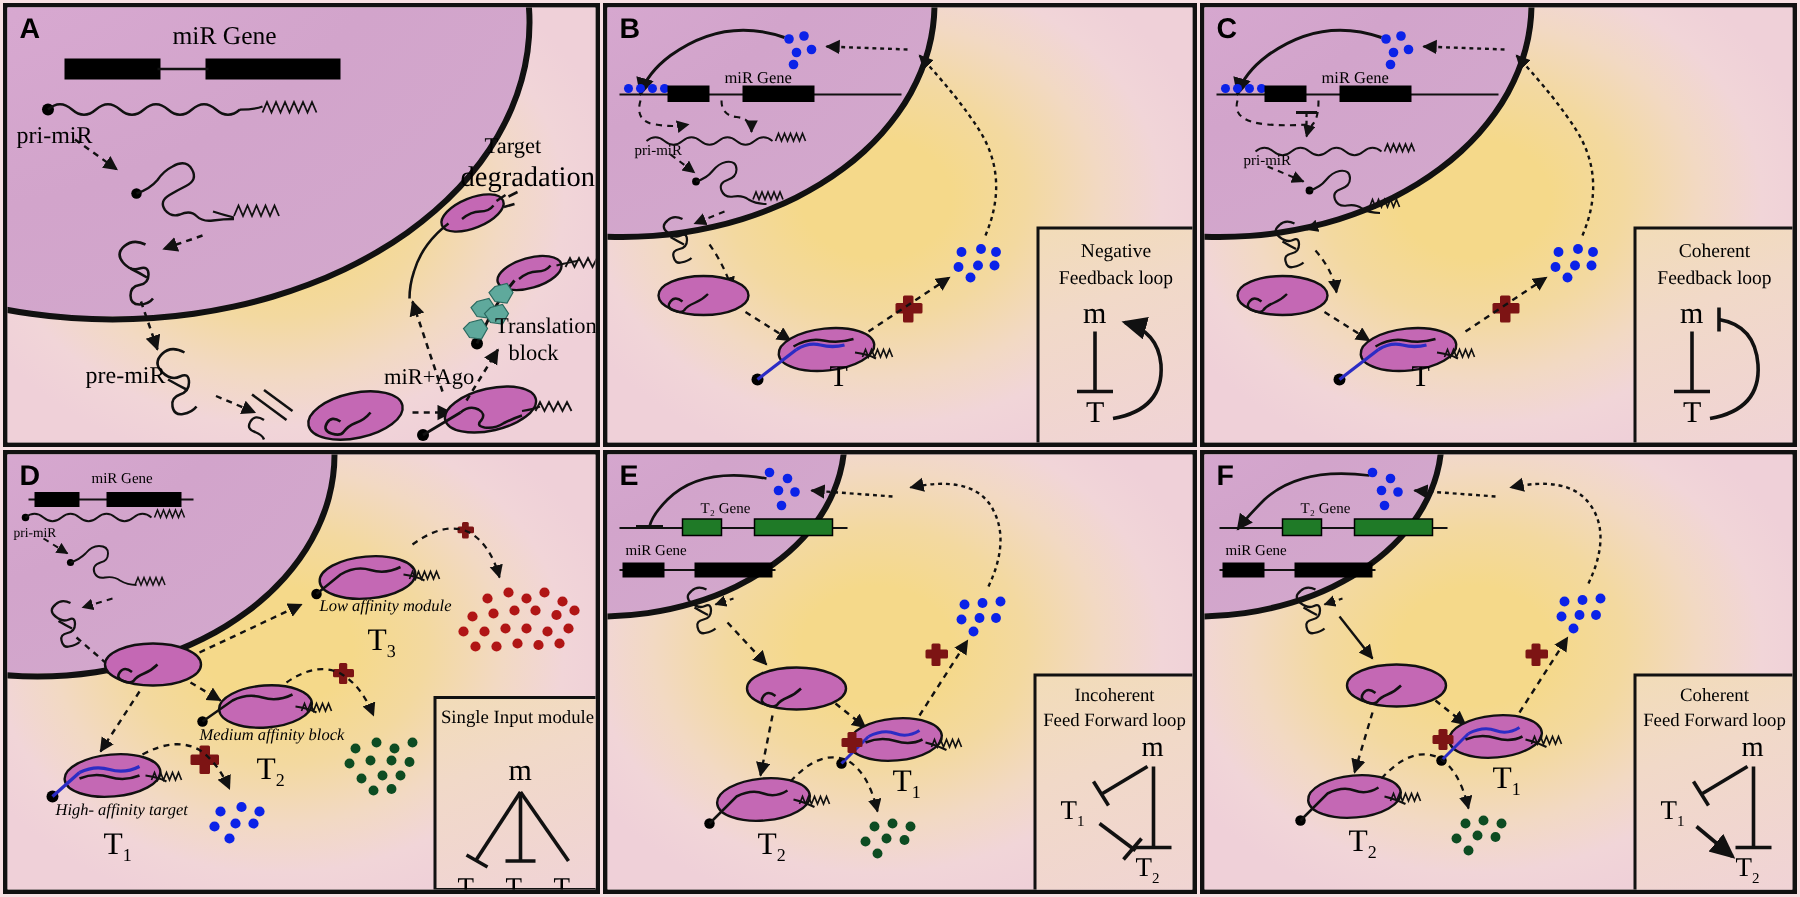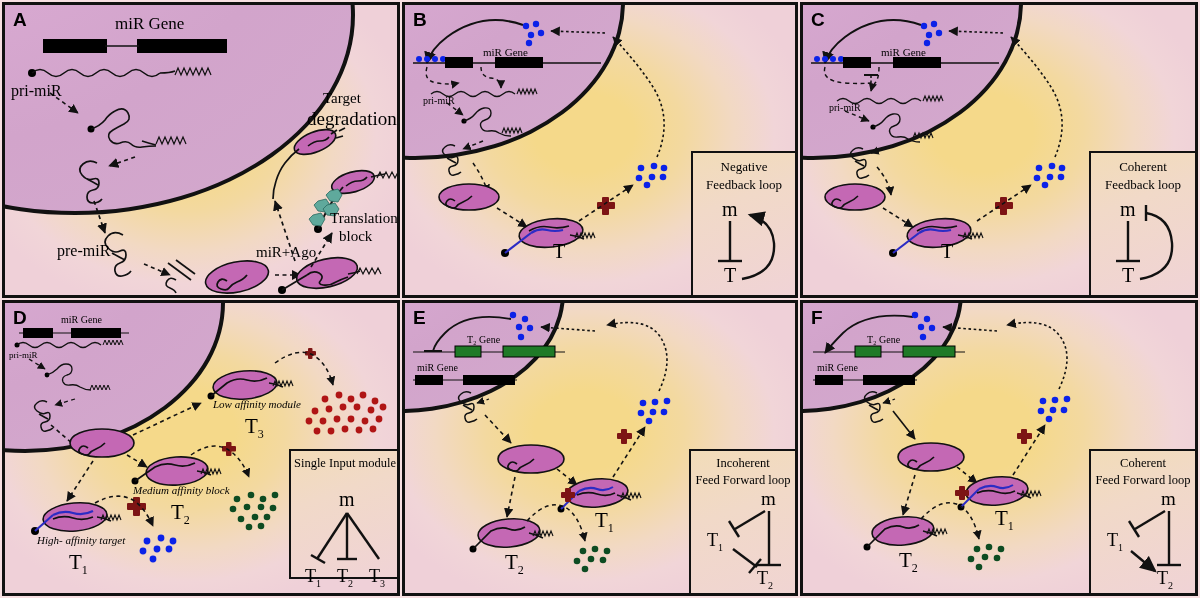--- a/index.html
+++ b/index.html
@@ -448,21 +448,21 @@
   <div class="txt serif" style="left:240px;top:112px;font-size:21px;">
     <span>T</span><sub style="font-size:12px;">3</sub>
   </div>
   <div class="txt serif" style="left:166px;top:198px;font-size:21px;">
     <span>T</span><sub style="font-size:12px;">2</sub>
   </div>
   <div class="txt serif" style="left:64px;top:248px;font-size:21px;">
     <span>T</span><sub style="font-size:12px;">1</sub>
   </div>
 
-  <div class="legend" style="left:284px;top:146px;width:112px;height:130px;">
+  <div class="legend" style="left:284px;top:161px;width:112px;height:130px;">
     <div class="ltitle" style="top:5px;font-size:12.5px;">Single Input module</div>
     <svg width="112" height="148">
       <line class="st" x1="56" y1="62" x2="26" y2="108" stroke-width="2.4"></line>
       <line class="st" x1="20" y1="104" x2="34" y2="112" stroke-width="2.4"></line>
       <line class="st" x1="56" y1="62" x2="56" y2="108" stroke-width="2.4"></line>
       <line class="st" x1="46" y1="108" x2="66" y2="108" stroke-width="2.4"></line>
       <line class="st" x1="56" y1="62" x2="88" y2="108" stroke-width="2.4"></line>
     </svg>
     <div class="txt serif" style="left:48px;top:38px;font-size:20px;">m</div>
     <div class="txt serif" style="left:14px;top:116px;font-size:18px;">

